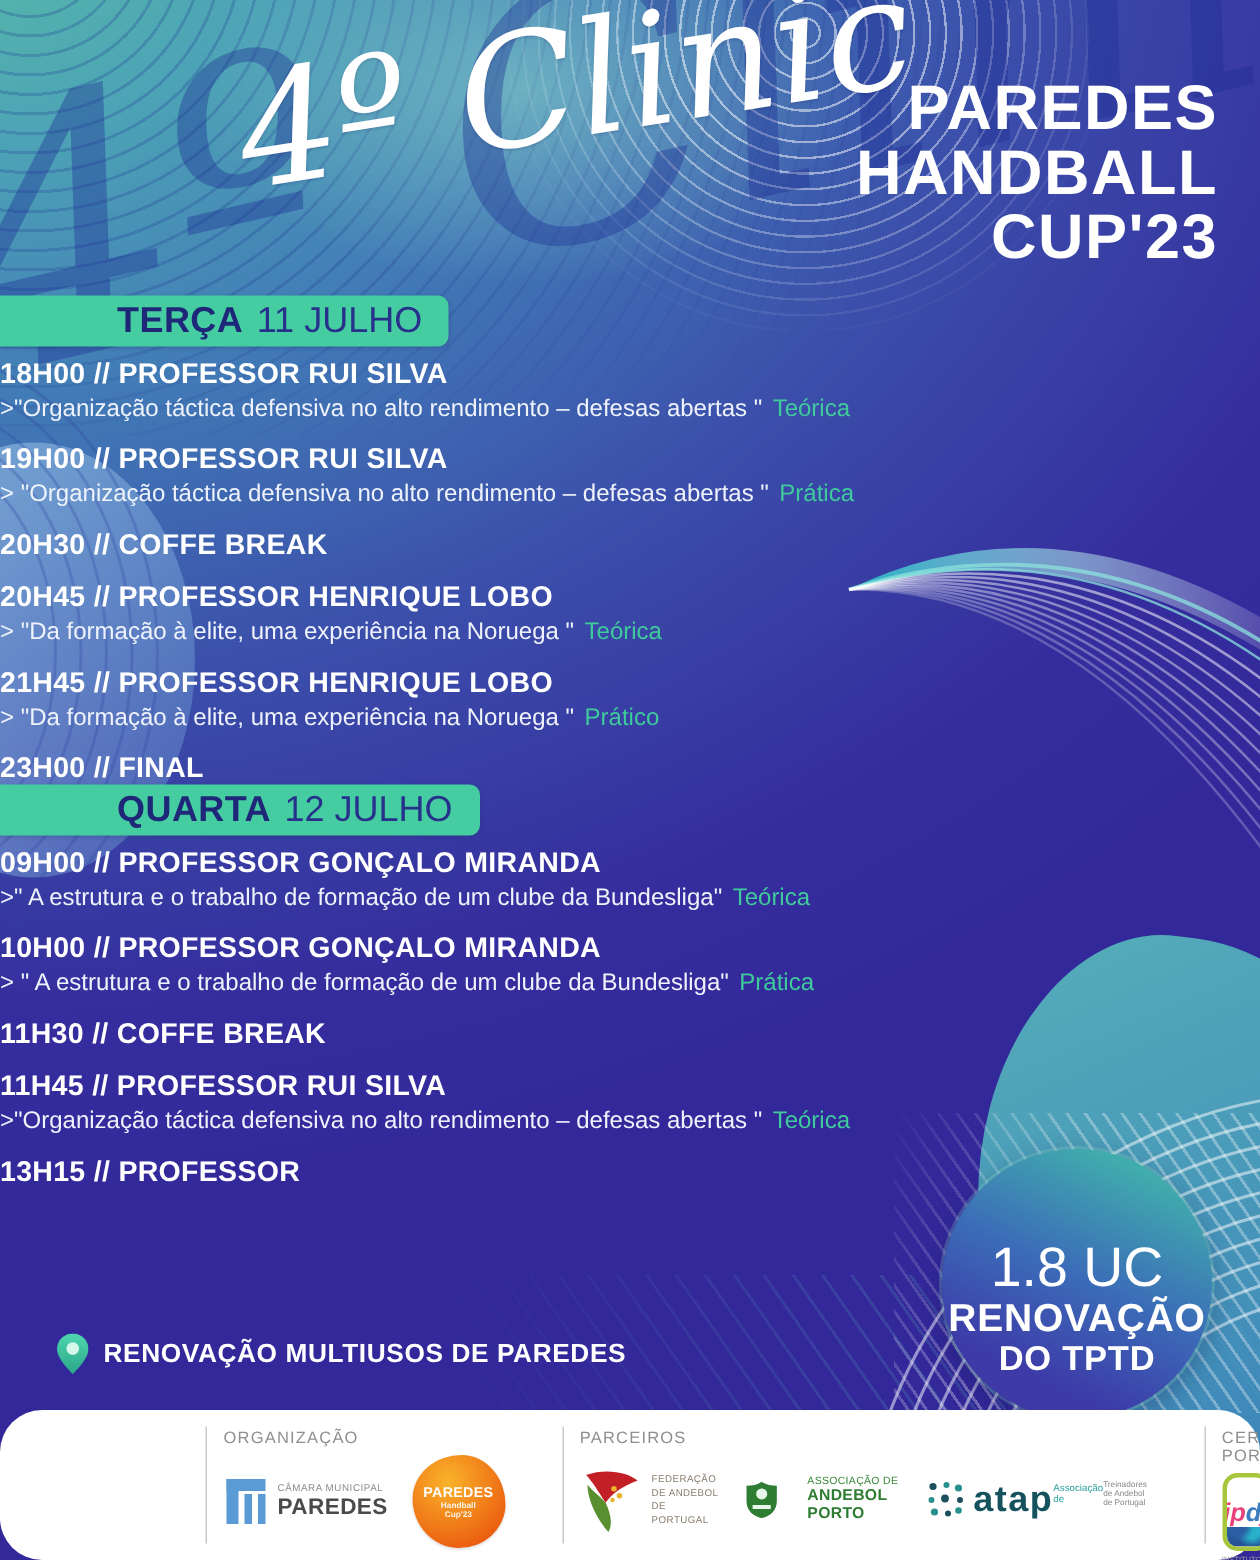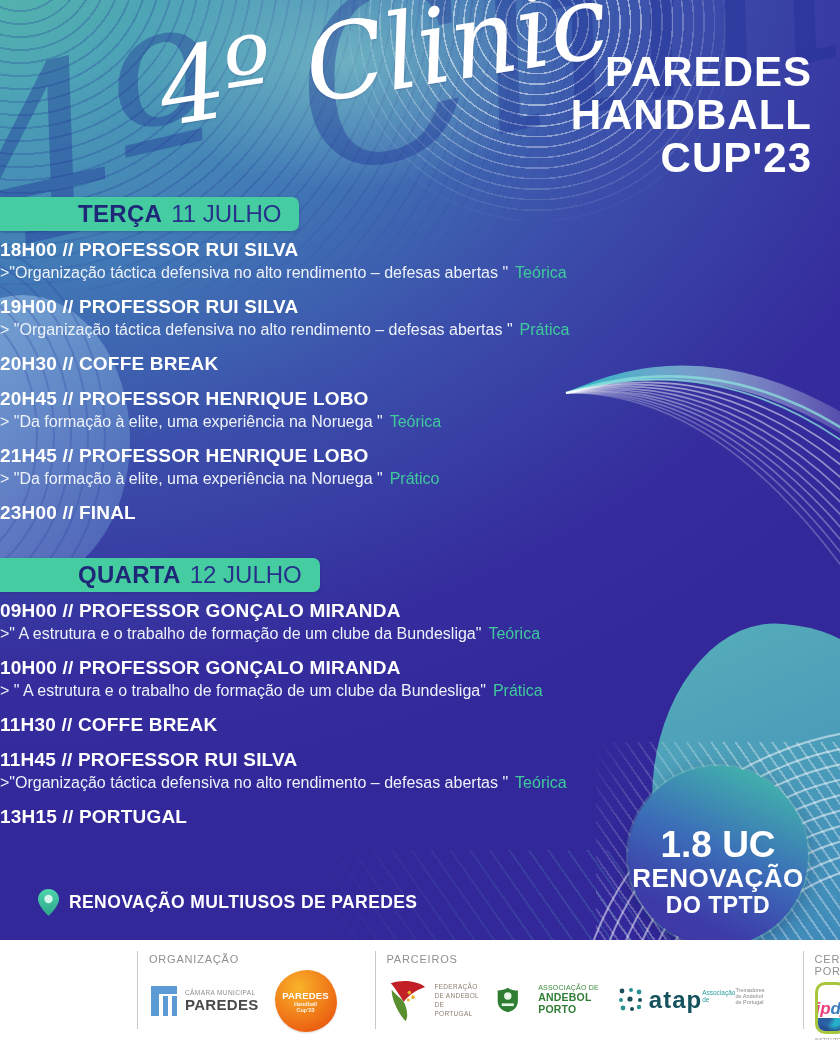--- a/index.html
+++ b/index.html
@@ -74,21 +74,21 @@
     text-shadow:0 1px 2px rgba(20,30,90,0.2);
   }
   .main-title{
     position:absolute;right:28px;top:50px;z-index:5;text-align:right;
     color:#fff;font-weight:800;font-size:42px;line-height:43px;letter-spacing:1px;
   }
 
   
   .day{position:absolute;left:0;right:0;z-index:5;}
   .day-terca{top:197px;}
-  .day-quarta{top:558px;}
+  .day-quarta{top:523px;}
   .band{
     display:inline-flex;align-items:center;height:34px;
     padding:0 18px 0 78px;border-radius:0 7px 7px 0;
     background:#45cda1;box-shadow:0 1px 3px rgba(20,40,90,0.25);
   }
   .band-bold{font-weight:800;font-size:24px;color:#1f2878;letter-spacing:0.3px;}
   .band-date{font-weight:500;font-size:24px;color:#27308a;margin-left:9px;}
   .items{margin-top:7px;}
   .item{margin-bottom:12px;}
   .ih{font-size:19px;font-weight:700;color:#ffffff;line-height:23px;letter-spacing:0.2px;}
@@ -96,32 +96,32 @@
   .tag{color:#3fca9c;margin-left:7px;}
 
   
   .badge{
     position:absolute;left:628px;top:766px;width:180px;height:180px;z-index:6;
     border-radius:50%;display:flex;flex-direction:column;align-items:center;justify-content:center;
     background:linear-gradient(205deg,#43c6a8 0%, #3b6cb8 48%, #3d3ba8 78%, #3f35a3 100%);
     box-shadow:0 0 0 2px rgba(140,225,200,0.25), 0 6px 18px rgba(20,25,80,0.35);
     color:#fff;text-align:center;
   }
-  .badge .b1{font-size:37px;font-weight:700;line-height:40px;margin-top:32px;}
+  .badge .b1{font-size:37px;font-weight:400;line-height:40px;margin-top:32px;}
   .badge .b2{font-size:26px;font-weight:700;line-height:27px;letter-spacing:0.5px;}
   .badge .b3{font-size:23px;font-weight:600;line-height:27px;letter-spacing:0.5px;}
 
   
   .location{position:absolute;left:38px;top:889px;z-index:6;display:flex;align-items:center;gap:10px;}
   .location .loc-text{color:#fff;font-size:17.5px;font-weight:700;letter-spacing:0.4px;}
 
   
   .footer{
     position:absolute;left:0;right:0;top:940px;height:100px;z-index:7;
-    background:#fff;display:flex;align-items:center;padding-left:137px;gap:38px;
+    background:#fff;display:flex;align-items:center;padding-left:137px;gap:38px;border-radius:28px;
   }
   .fsec{border-left:1px solid #c9c9c9;padding-left:11px;height:78px;display:flex;flex-direction:column;}
   .flabel{font-size:11px;color:#8f8f8f;letter-spacing:0.8px;margin:2px 0 5px 0;}
   .frow{display:flex;align-items:center;gap:16px;flex:1;}
 
   .cmp-logo{display:flex;align-items:center;gap:6px;}
   .cmp-text .t1{font-size:6.5px;color:#8c8c8c;letter-spacing:0.4px;}
   .cmp-text .t2{font-size:15px;font-weight:800;color:#4a4a4a;letter-spacing:0.3px;}
   .cup-logo{
     width:62px;height:62px;border-radius:53% 47% 50% 50% / 47% 53% 47% 53%;
@@ -263,21 +263,21 @@
         <div class="id"><span>&gt; " A estrutura e o trabalho de formação de um clube da Bundesliga"</span><span class="tag">Prática</span></div>
       </div>
       <div class="item">
         <div class="ih"><span>11H30</span> <span class="sep">//</span> <span>COFFE BREAK</span></div>
       </div>
       <div class="item">
         <div class="ih"><span>11H45</span> <span class="sep">//</span> <span>PROFESSOR RUI SILVA</span></div>
         <div class="id"><span>&gt;"Organização táctica defensiva no alto rendimento – defesas abertas "</span><span class="tag">Teórica</span></div>
       </div>
       <div class="item">
-        <div class="ih"><span>13H15</span> <span class="sep">//</span> <span>PORTUGAL</span></div>
+        <div class="ih"><span>13H15</span> <span class="sep">//</span> <span>PROFESSOR</span></div>
       </div>
     </div>
   </section>
 
   <div class="badge">
     <div class="b1">1.8 UC</div>
     <div class="b2">RENOVAÇÃO</div>
     <div class="b3">DO TPTD</div>
   </div>
 

